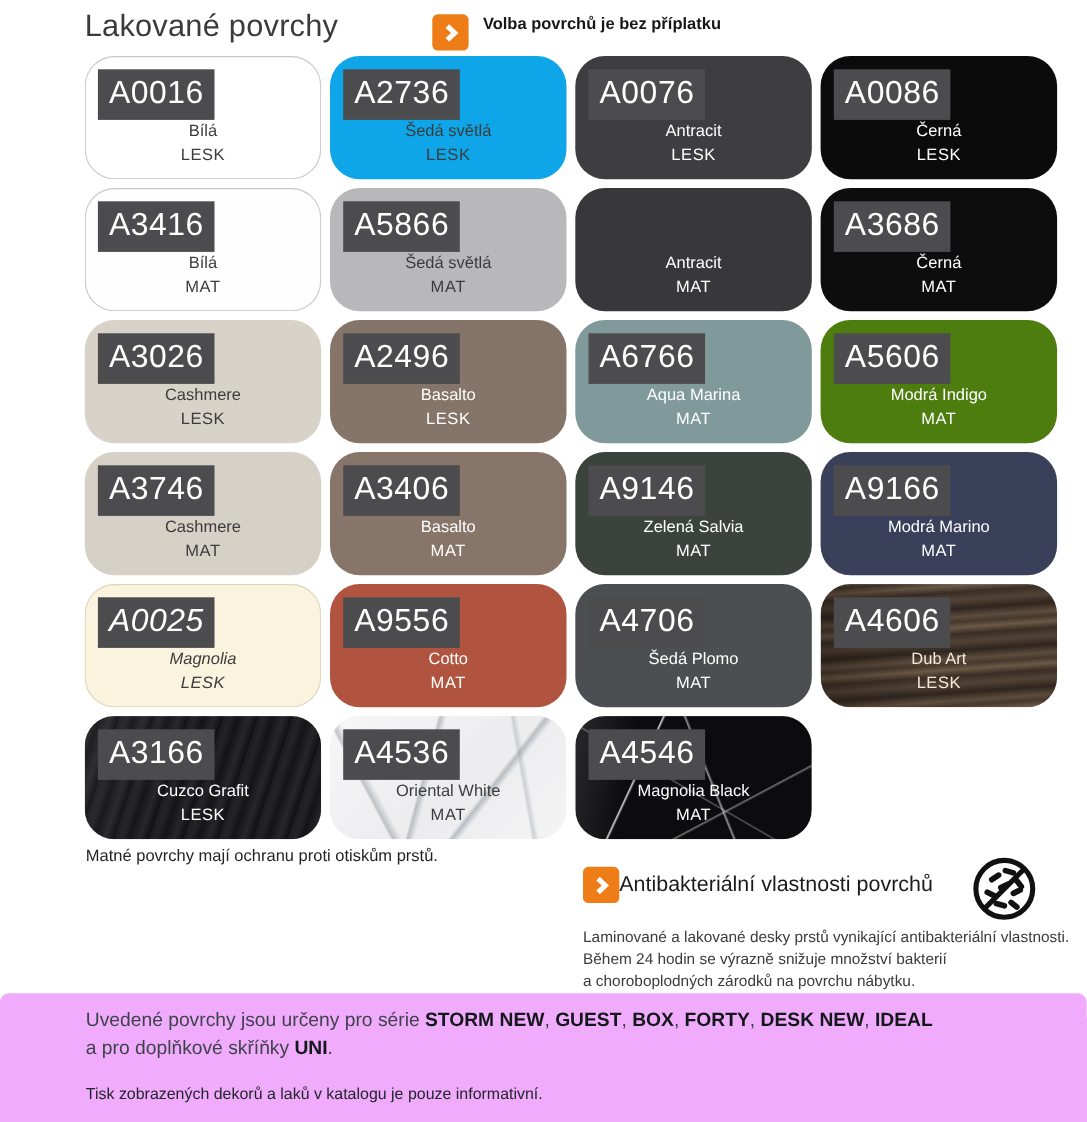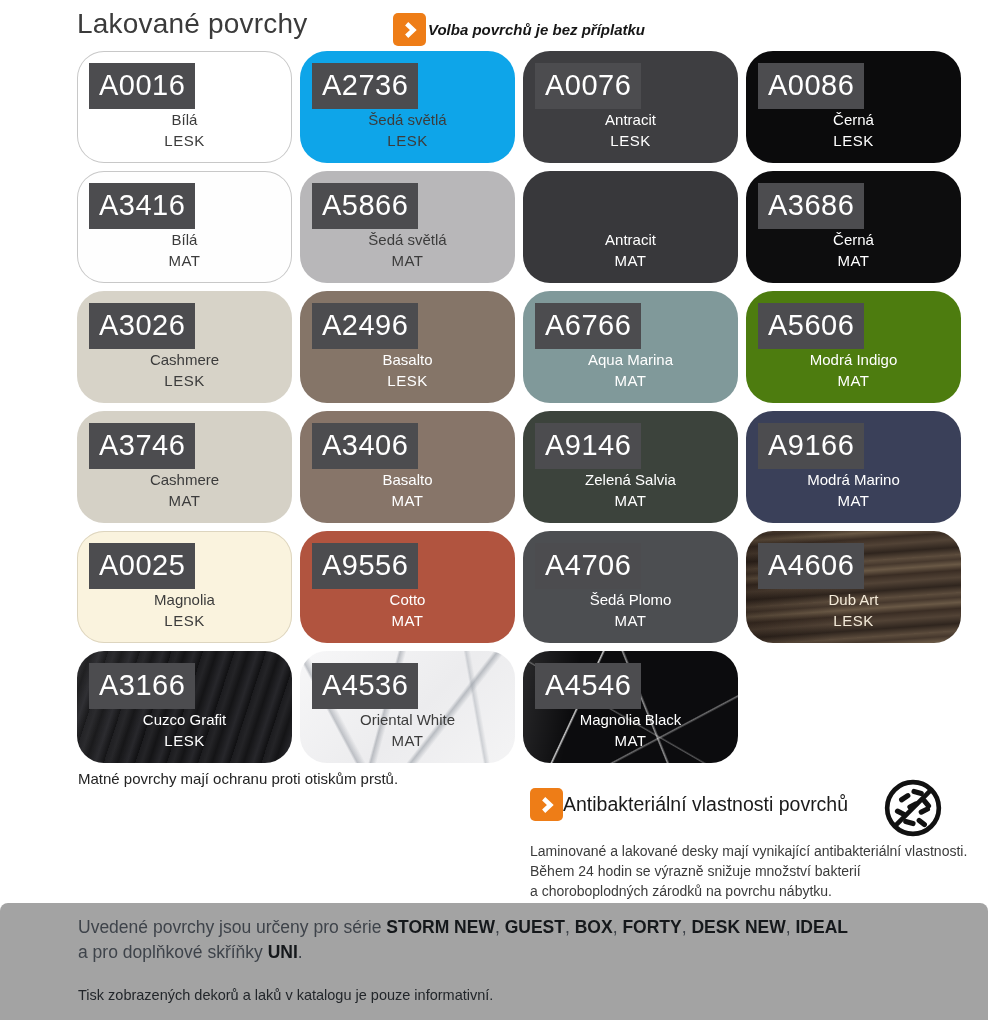--- a/index.html
+++ b/index.html
@@ -5,21 +5,21 @@
   html,body{margin:0;padding:0;}
   body{
     width:988px;height:1020px;position:relative;overflow:hidden;
     background:#ffffff;font-family:"Liberation Sans", sans-serif;
     -webkit-font-smoothing:antialiased;
   }
   .page-title{
     position:absolute;left:77px;top:8px;font-size:28px;font-weight:400;
     color:#3b3b3b;letter-spacing:.2px;
   }
-  .promo{position:absolute;left:393px;top:13px;display:flex;align-items:center;gap:2px;font-style:italic;}
+  .promo{position:absolute;left:393px;top:13px;display:flex;gap:13px;}
   .arrow-badge{
     width:33px;height:33px;border-radius:5px;background:#ee7d17;
     display:flex;align-items:center;justify-content:center;flex:0 0 auto;
   }
   .promo-text{font-size:15px;font-weight:bold;color:#161616;}
 
   .grid{
     position:absolute;left:77px;top:51px;
     display:grid;grid-template-columns:repeat(4,215px);grid-auto-rows:112px;gap:8px;
   }
@@ -65,21 +65,21 @@
 
   .fingerprint-note{position:absolute;left:78px;top:770px;font-size:15px;color:#242424;}
 
   .anti-head{position:absolute;left:530px;top:788px;display:flex;align-items:center;}
   .anti-title{font-size:19.5px;color:#1b1b1b;}
   .bacteria{position:absolute;left:882px;top:777px;width:62px;height:62px;}
   .anti-para{position:absolute;left:530px;top:841px;font-size:14px;line-height:20px;color:#3b3b3b;}
 
   .footer{
     position:absolute;left:0;top:903px;width:988px;height:117px;
-    background:#a3a3a3;border-radius:8px 8px 0 0;
+    background:#f0abfc;border-radius:8px 8px 0 0;
   }
   .footer-main{position:absolute;left:78px;top:12px;font-size:17.5px;line-height:25px;color:#3e434a;}
   .footer-main b{color:#15181b;font-weight:bold;}
   .disclaimer{position:absolute;left:78px;top:84px;font-size:14.5px;color:#22262a;}
 </style>
 </head>
 <body>
 
 <div class="page-title">Lakované povrchy</div>
 
@@ -165,21 +165,21 @@
     <div class="swatch" style="background: rgb(60, 67, 60); color: rgb(255, 255, 255);">
       <div class="code">A9146</div>
       <div class="name">Zelená Salvia</div>
       <div class="finish">MAT</div>
     </div>
     <div class="swatch" style="background: rgb(58, 64, 89); color: rgb(255, 255, 255);">
       <div class="code">A9166</div>
       <div class="name">Modrá Marino</div>
       <div class="finish">MAT</div>
     </div>
-    <div class="swatch" style="background: rgb(250, 243, 222); box-shadow: rgb(221, 213, 191) 0px 0px 0px 1px inset; color: rgb(60, 60, 60);">
+    <div class="swatch" style="background: rgb(250, 243, 222); box-shadow: rgb(221, 213, 191) 0px 0px 0px 1px inset; color: rgb(60, 60, 60); font-style: italic;">
       <div class="code">A0025</div>
       <div class="name">Magnolia</div>
       <div class="finish">LESK</div>
     </div>
     <div class="swatch" style="background: rgb(177, 84, 63); color: rgb(255, 255, 255);">
       <div class="code">A9556</div>
       <div class="name">Cotto</div>
       <div class="finish">MAT</div>
     </div>
     <div class="swatch" style="background: rgb(76, 78, 81); color: rgb(255, 255, 255);">
@@ -231,21 +231,21 @@
       <line x1="38" y1="34" x2="44" y2="31" stroke-width="5"></line>
       <line x1="23" y1="43" x2="30" y2="45" stroke-width="5"></line>
       <line x1="36" y1="42" x2="41" y2="46" stroke-width="5"></line>
     </g>
     <circle cx="30" cy="30" r="25" fill="none" stroke="#111111" stroke-width="4.5"></circle>
     <line x1="13" y1="47" x2="47" y2="13" stroke="#111111" stroke-width="4.5"></line>
   </svg>
 </div>
 
 <div class="anti-para">
-    <div>Laminované a lakované desky mají vynikající antibakteriální vlastnosti.</div>
+    <div>Laminované a lakované desky prstů vynikající antibakteriální vlastnosti.</div>
     <div>Během 24 hodin se výrazně snižuje množství bakterií</div>
     <div>a choroboplodných zárodků na povrchu nábytku.</div>
   </div>
 
 <div class="footer">
   <div class="footer-main">
     <div>Uvedené povrchy jsou určeny pro série <b>STORM NEW</b>, <b>GUEST</b>, <b>BOX</b>, <b>FORTY</b>, <b>DESK NEW</b>, <b>IDEAL</b></div>
     <div>a pro doplňkové skříňky <b>UNI</b>.</div>
   </div>
   <div class="disclaimer">Tisk zobrazených dekorů a laků v katalogu je pouze informativní.</div>

